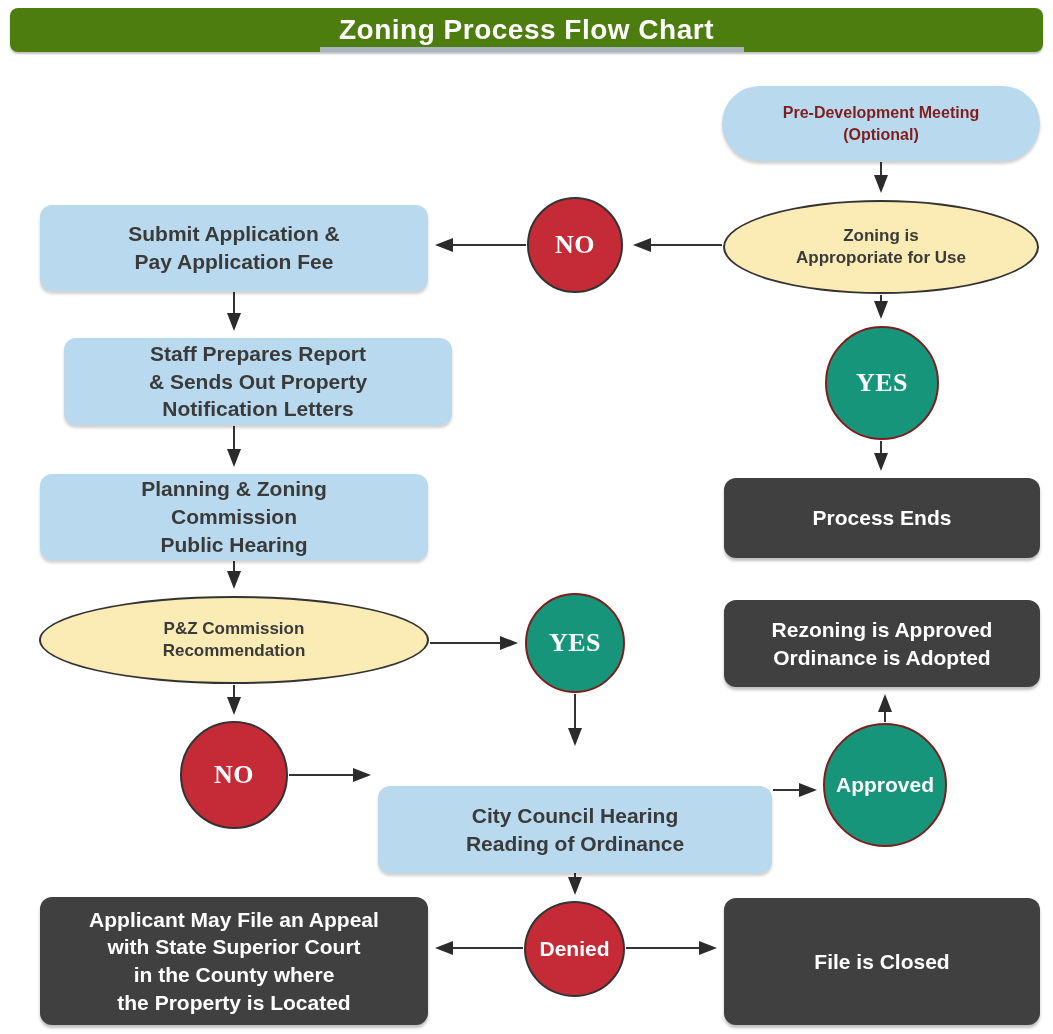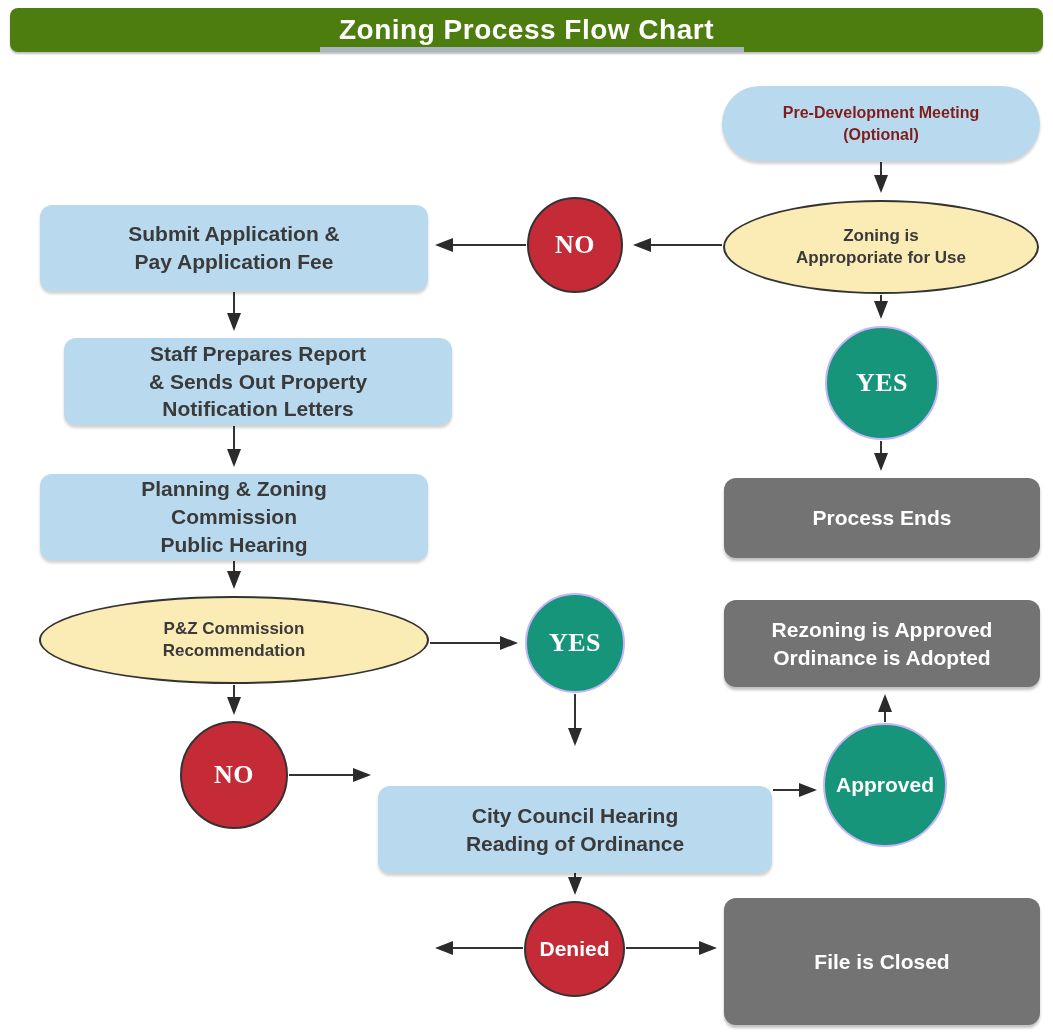--- a/index.html
+++ b/index.html
@@ -52,21 +52,21 @@
     background: #A9B4BC;
   }
   .box-blue {
     background: #B9DAEE;
     border-radius: 12px;
     color: #3A3A3A;
     font-size: 21px;
     box-shadow: 0 3px 3px rgba(0,0,0,0.18);
   }
   .box-gray {
-    background: #737373;
+    background: #404040;
     border-radius: 12px;
     color: #ffffff;
     font-size: 21px;
     box-shadow: 0 3px 3px rgba(0,0,0,0.25);
   }
   .stadium-blue {
     background: #B9DAEE;
     border-radius: 40px;
     color: #7f1d1d;
     font-size: 16px;
@@ -80,21 +80,21 @@
     font-size: 17px;
   }
   .circle-red {
     background: #C42B37;
     border: 2px solid #333333;
     border-radius: 50%;
     color: #ffffff;
   }
   .circle-green {
     background: #17957A;
-    border: 2px solid #c4b5fd;
+    border: 2px solid #7f1d1d;
     border-radius: 50%;
     color: #ffffff;
   }
   .lbl-big { font-size: 26px; letter-spacing: 0.5px; font-family: Liberation Serif, serif; }
   .lbl-med { font-size: 21px; }
 </style>
 </head>
 <body>
 
 <div class="canvas">
@@ -166,14 +166,18 @@
 
   <div class="node circle-green lbl-big" style="left:525px; top:593px; width:100px; height:100px;">YES</div>
 
   <div class="node circle-red lbl-big" style="left:180px; top:721px; width:108px; height:108px;">NO</div>
 
   <div class="node box-blue" style="left:378px; top:786px; width:394px; height:87px;">City Council Hearing
 Reading of Ordinance</div>
 
   <div class="node circle-red lbl-med" style="left:524px; top:901px; width:101px; height:96px;">Denied</div>
 
+  <div class="node box-gray" style="left:40px; top:897px; width:388px; height:128px;">Applicant May File an Appeal
+with State Superior Court
+in the County where
+the Property is Located</div>
 
 </div>
 
 </body></html>

